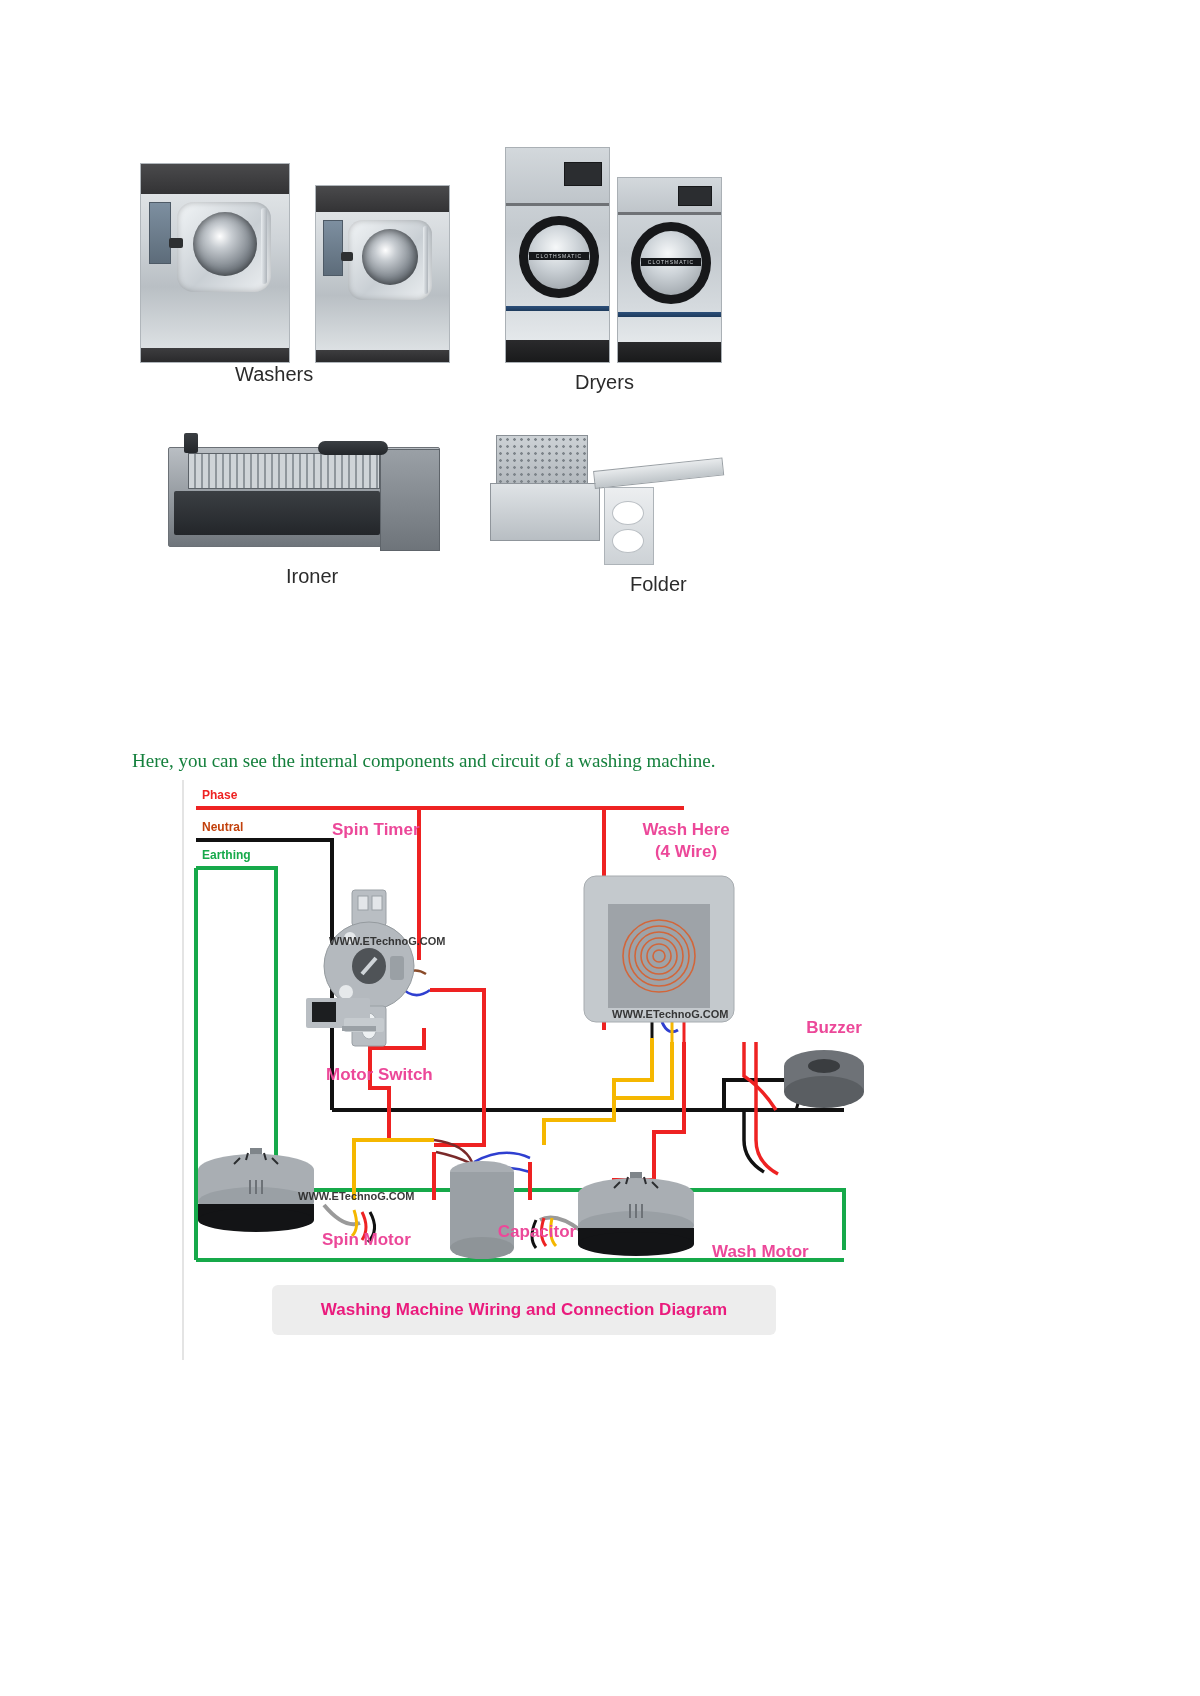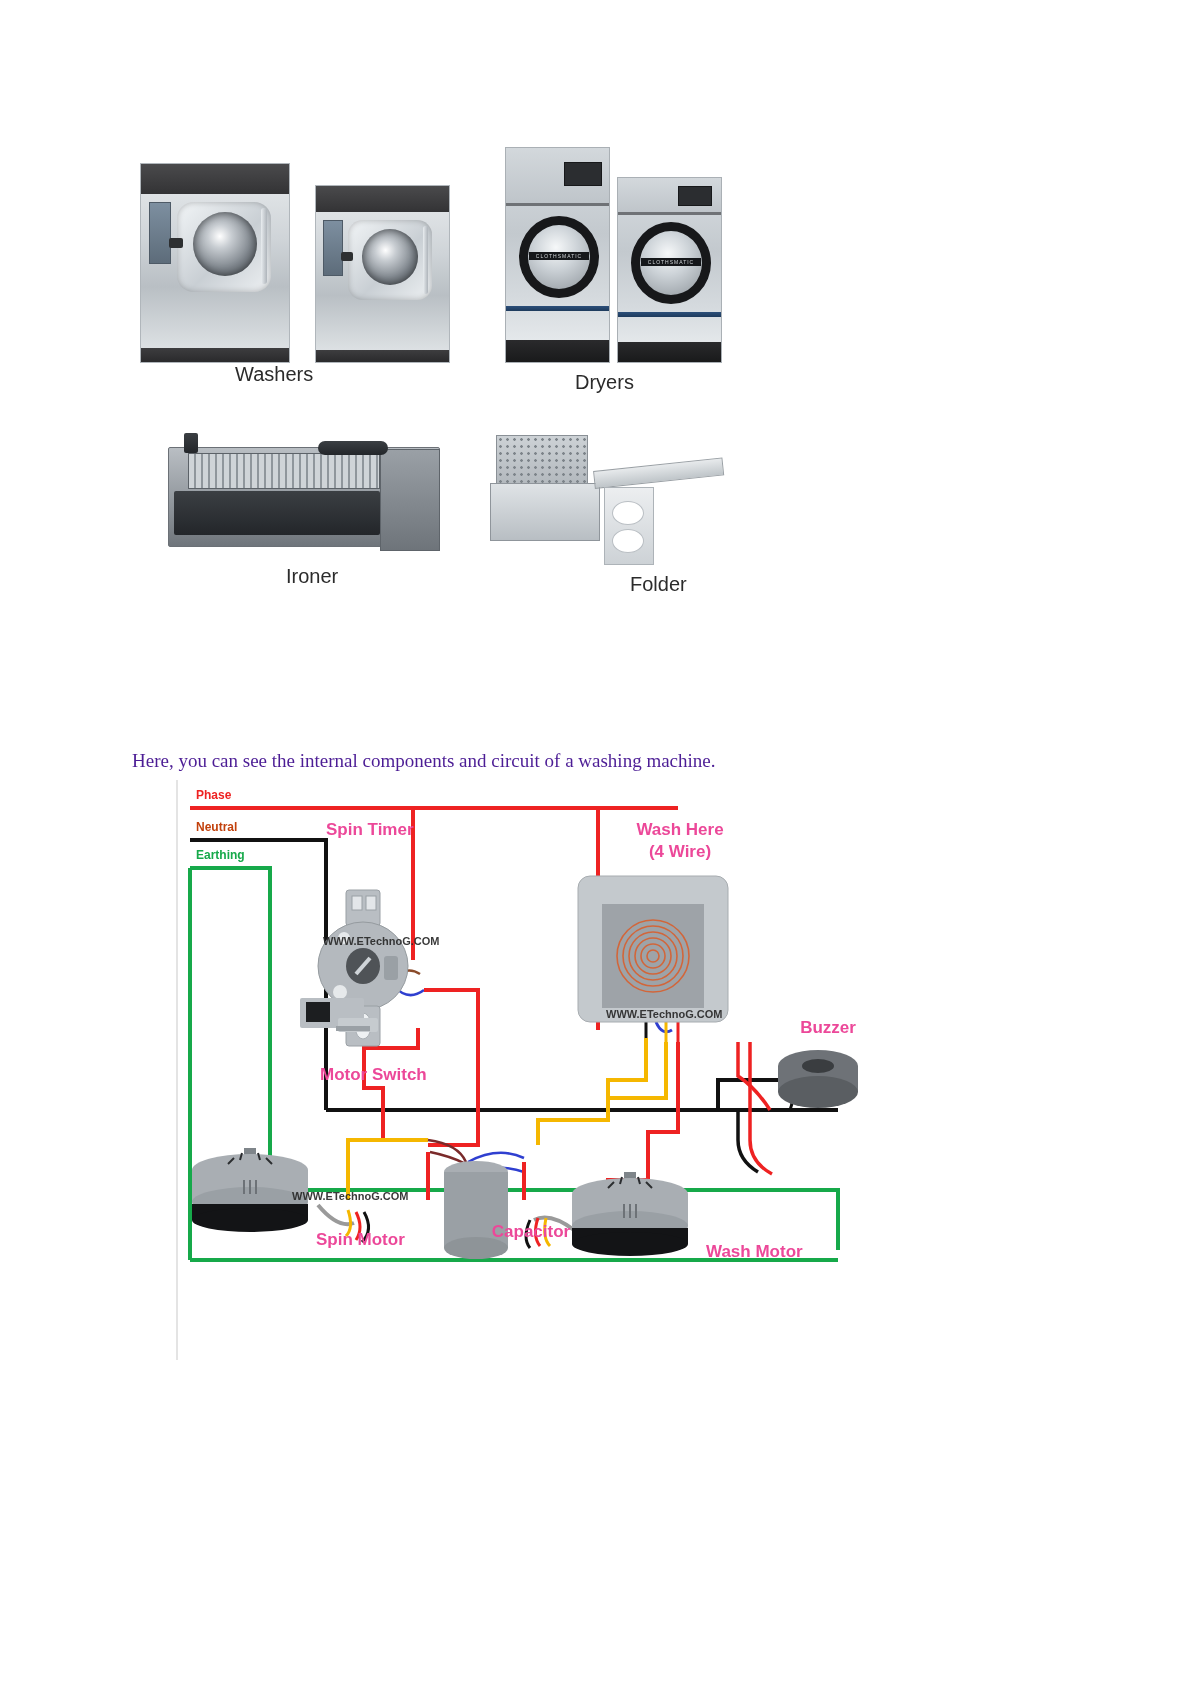--- a/index.html
+++ b/index.html
@@ -187,28 +187,28 @@
     color: #4a86c8;
     letter-spacing: .2px;
     white-space: nowrap;
   }
   .para {
     position: absolute;
     left: 132px;
     top: 731px;
     font-family: "Liberation Serif", serif;
     font-size: 19px;
-    color: #4c1d95;
+    color: #15803d;
     white-space: nowrap;
   }
 
   
   .diagram {
     position: absolute;
-    left: 176px;
+    left: 182px;
     top: 780px;
     width: 690px;
     height: 580px;
     background: #ffffff;
     border-left: 2px solid #e4e4e4;
   }
   .diagram svg { display:block; }
   .dg-label {
     position:absolute;
     font-family:"Liberation Sans", sans-serif;
@@ -482,15 +482,18 @@
     <div class="dg-label lbl-blue" style="left:650px; top:238px; transform:translateX(-50%);">Buzzer</div>
 
     <div class="dg-label lbl-blue" style="left:138px; top:450px;">Spin Motor</div>
     <div class="dg-label lbl-blue" style="left:353px; top:442px; transform:translateX(-50%);">Capacitor</div>
     <div class="dg-label lbl-blue" style="left:528px; top:462px;">Wash Motor</div>
 
     <div class="wm" style="left:145px; top:155px;">WWW.ETechnoG.COM</div>
     <div class="wm" style="left:428px; top:228px;">WWW.ETechnoG.COM</div>
     <div class="wm" style="left:114px; top:410px;">WWW.ETechnoG.COM</div>
 
+    <div class="caption-box">
+      <div class="caption-text">Washing Machine Wiring and Connection Diagram</div>
+    </div>
   </div>
 
 </div>
 
 </body></html>

